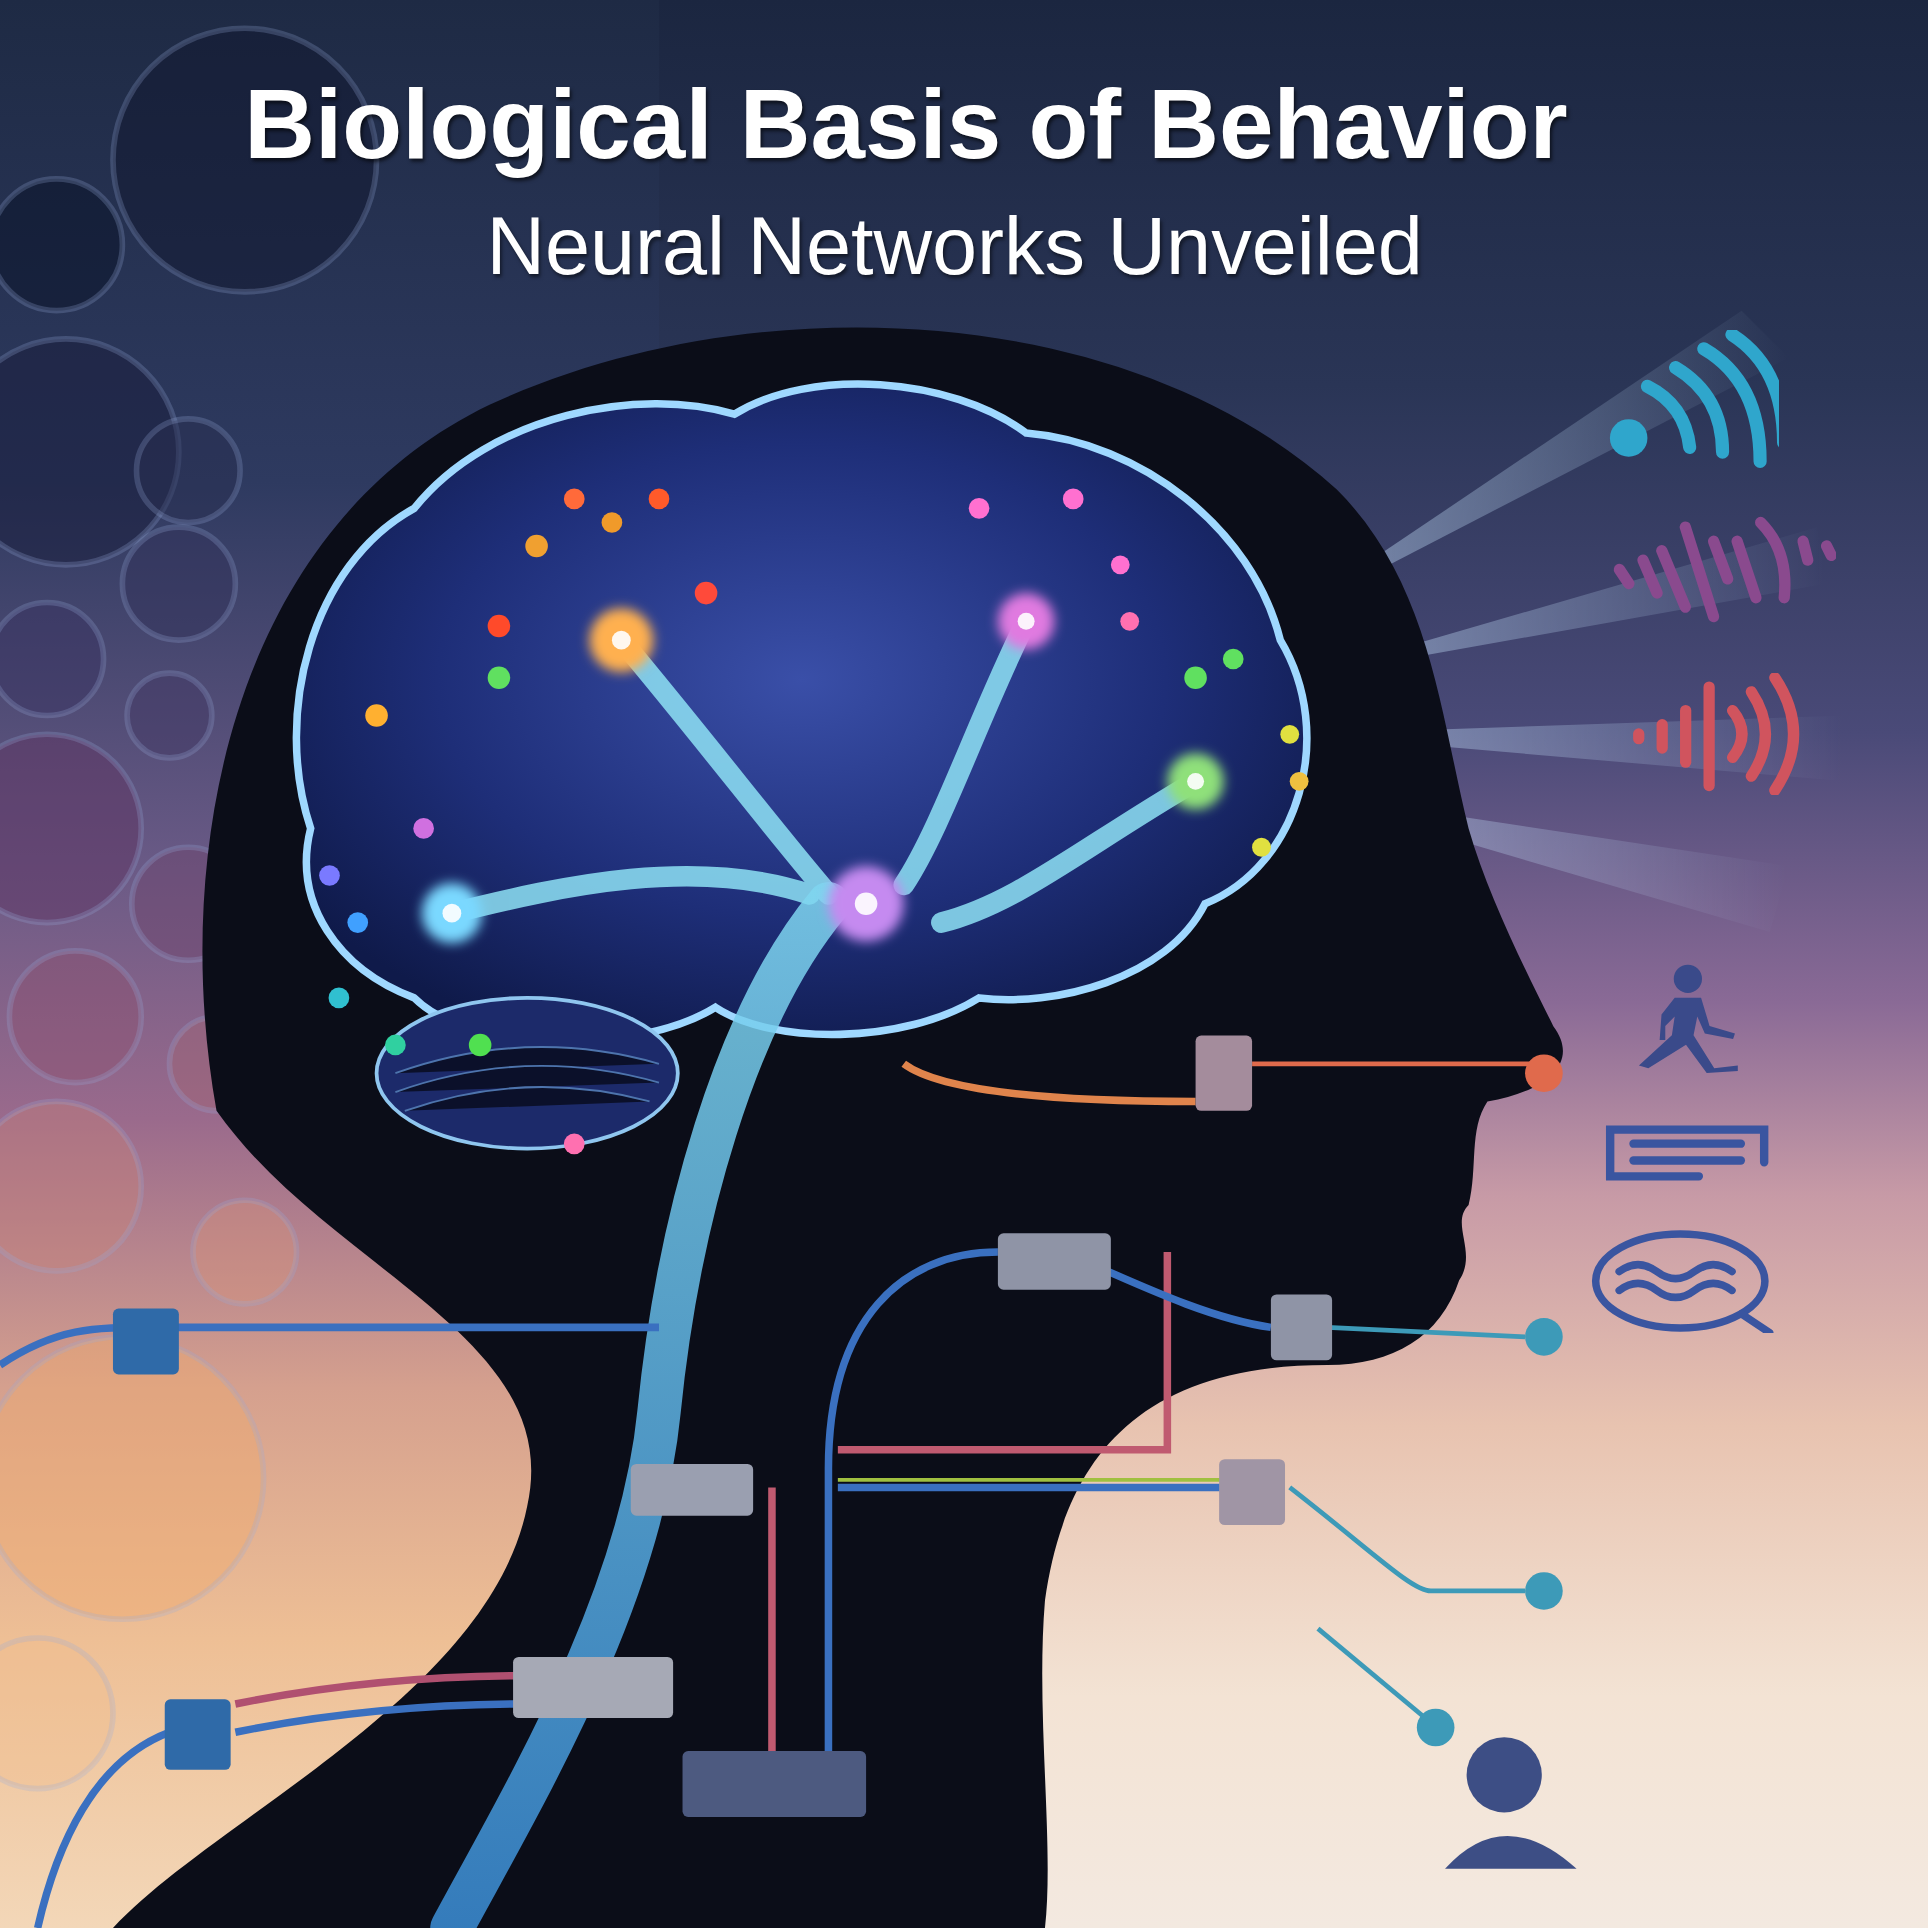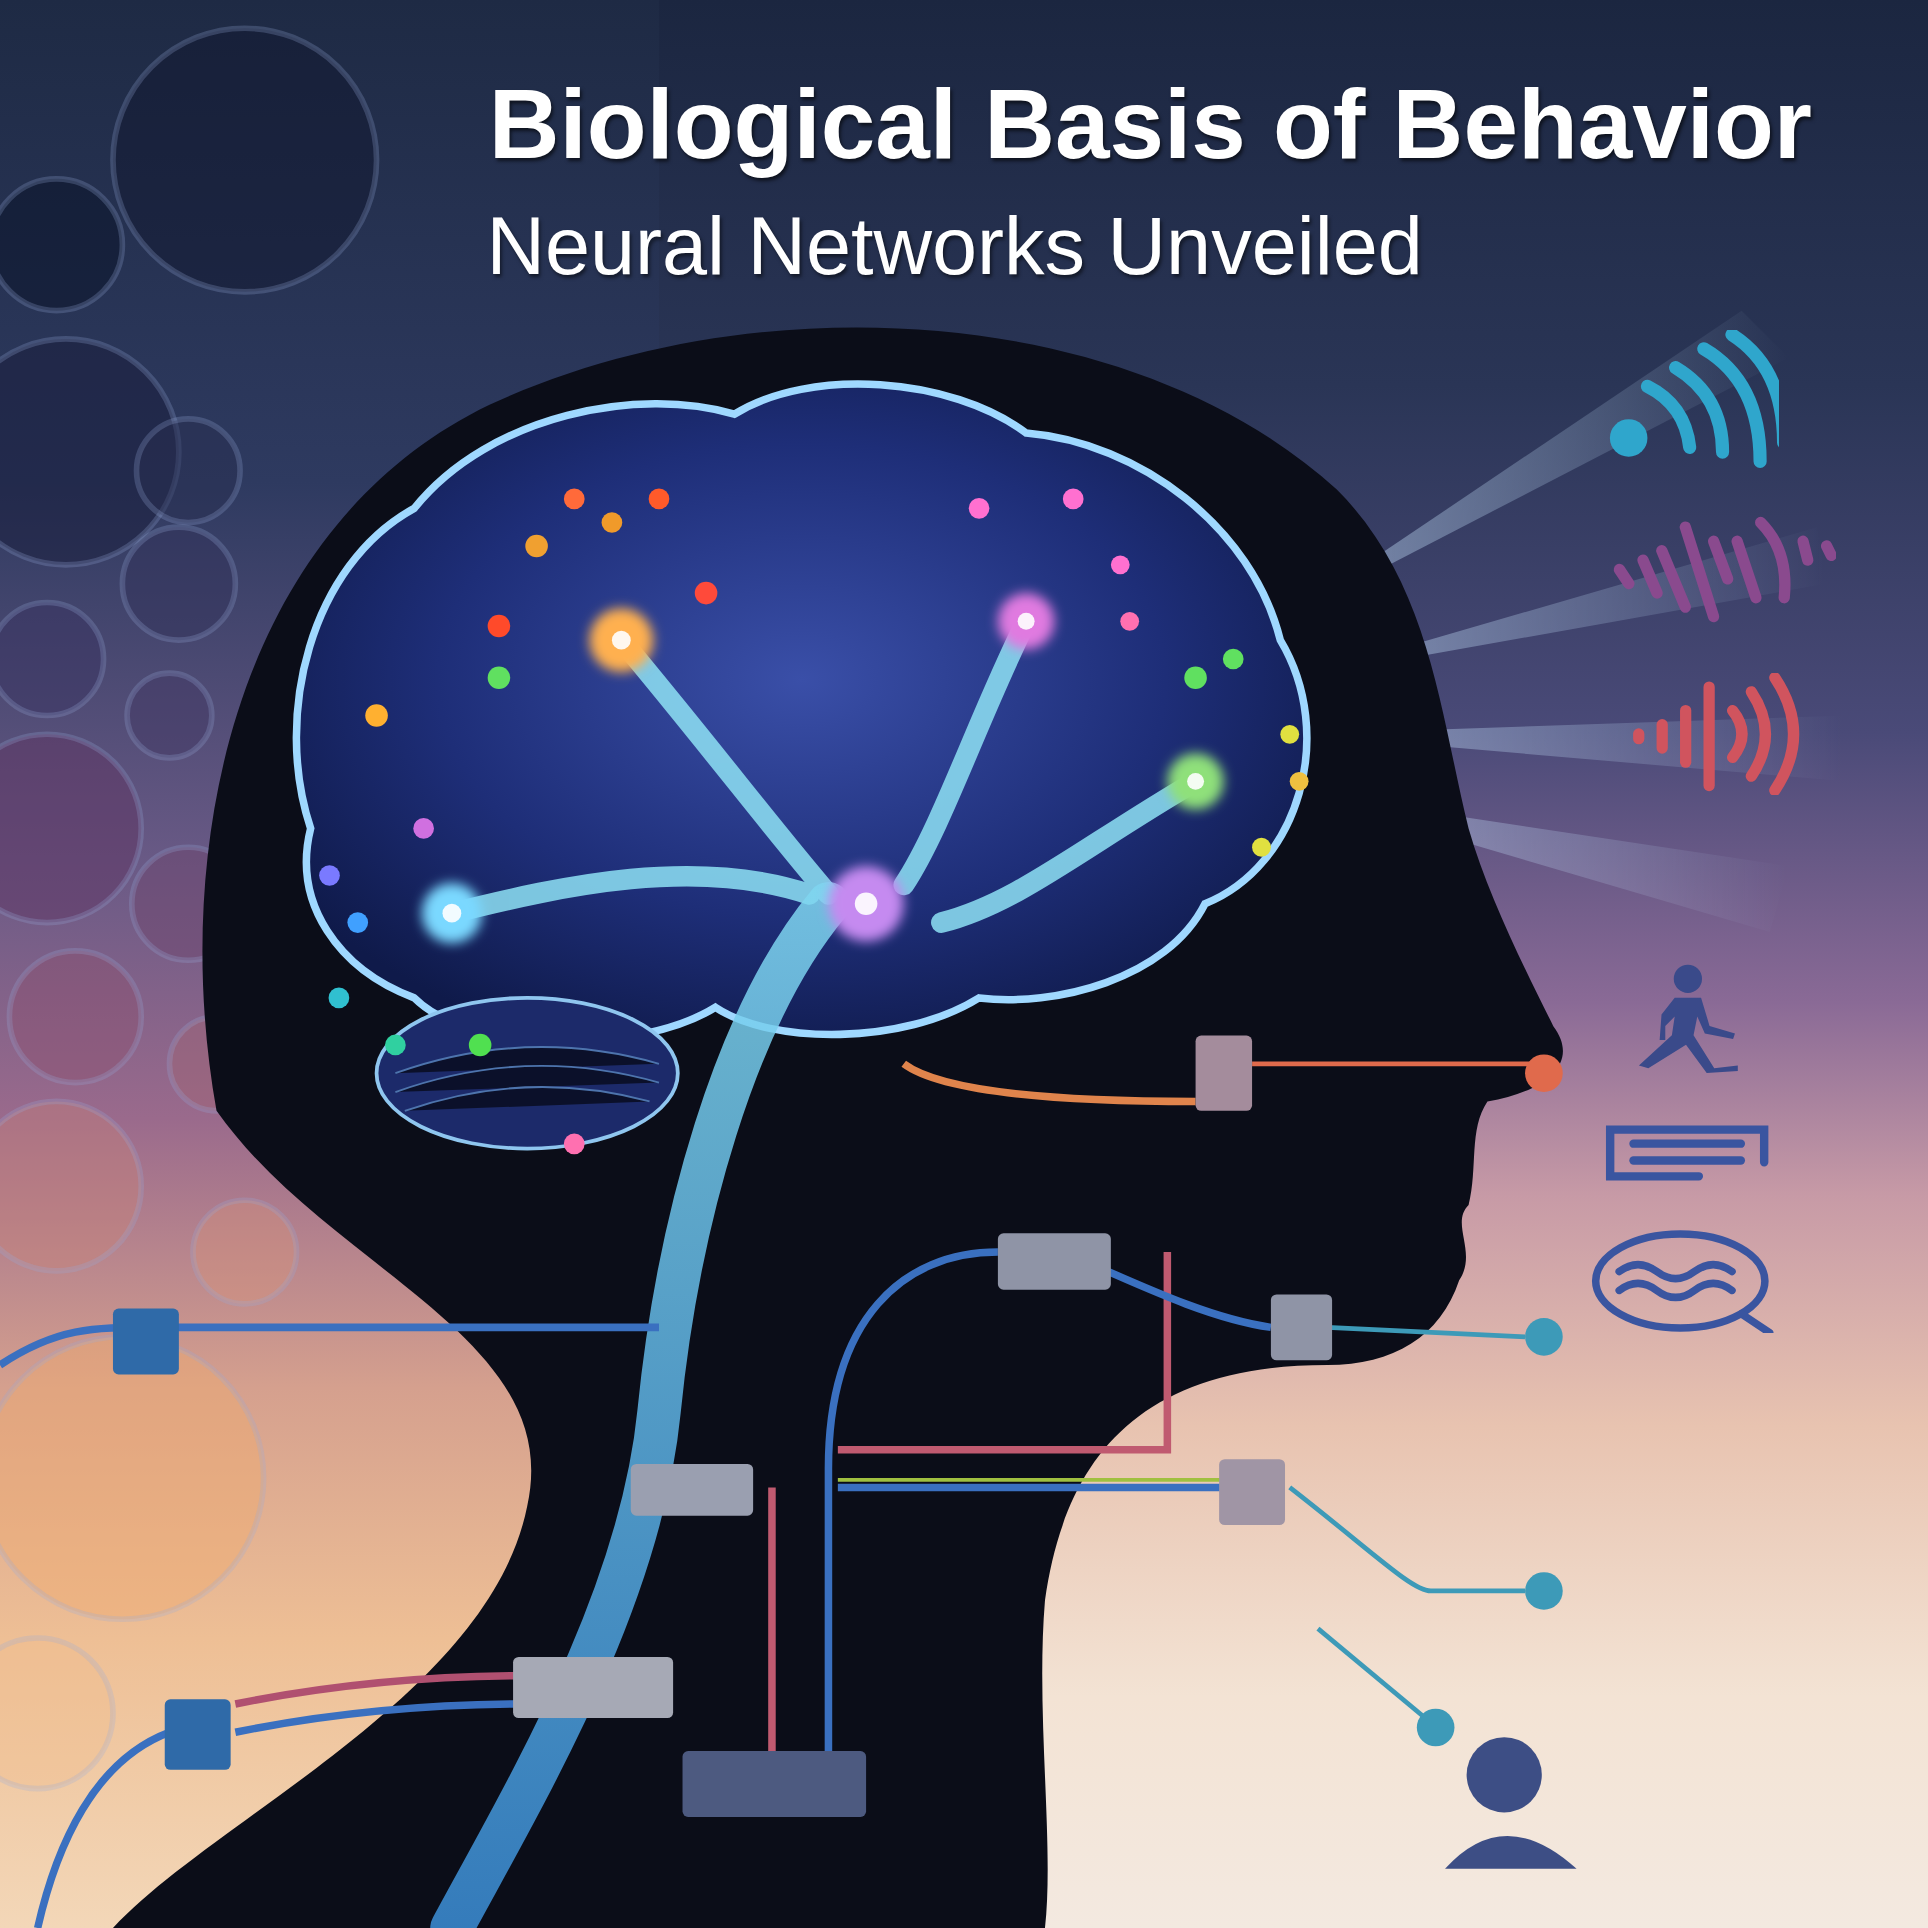--- a/index.html
+++ b/index.html
@@ -5,21 +5,21 @@
   html, body { margin: 0; padding: 0; }
   body { width: 1928px; height: 1928px; overflow: hidden; position: relative;
          font-family: "Liberation Sans", sans-serif; }
   .bg { position: absolute; inset: 0;
     background:
       linear-gradient(180deg, #1b2640 0%, #2a3556 20%, #4a4a78 38%, #8a6a96 52%, #c79aa6 62%, #e8c3b0 74%, #f3e3d4 88%, #f3e9e0 100%); }
   .bg-left { position: absolute; left: 0; top: 0; width: 659px; height: 1928px;
     background: linear-gradient(180deg, #1e2a44 0%, #2e3a60 25%, #6a5a86 45%, #9a6a8c 58%, #d5a08e 72%, #eebf95 85%, #f3d7b8 100%); }
   .cells { position: absolute; inset: 0; }
   .scene { position: absolute; inset: 0; }
-  .title { position: absolute; left: 0; width: 1812px; top: 68px; text-align: right;
+  .title { position: absolute; left: 0; width: 1812px; top: 68px; text-align: center;
     color: #ffffff; font-weight: 700; font-size: 98px; letter-spacing: 0px; margin: 0;
     text-shadow: 1.9px 2.8px 3.8px rgba(0,0,0,0.6); }
   .subtitle { position: absolute; left: 0; width: 1928px; top: 200px; text-align: center;
     color: #ffffff; font-weight: 400; font-size: 81px; margin: 0; transform: translateX(-9.4px);
     text-shadow: 1.9px 2.8px 3.8px rgba(0,0,0,0.5); }
   .icon { position: absolute; }
 </style>
 </head>
 <body>
 

